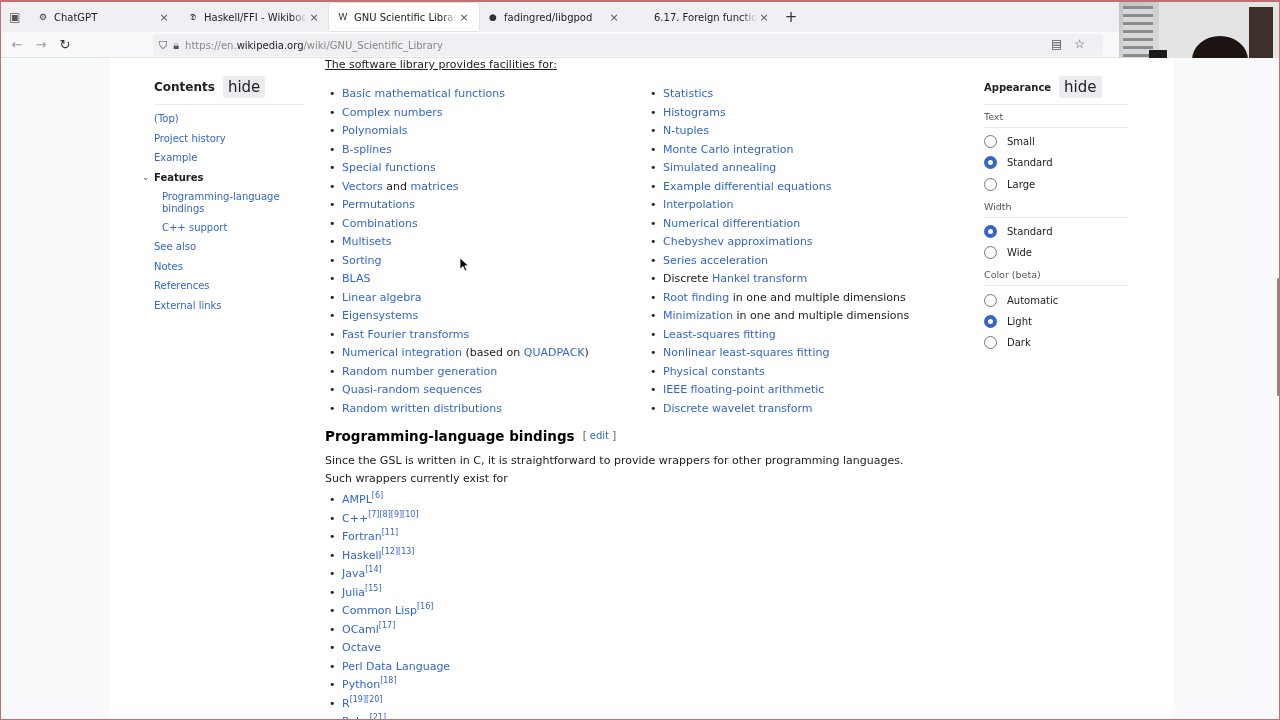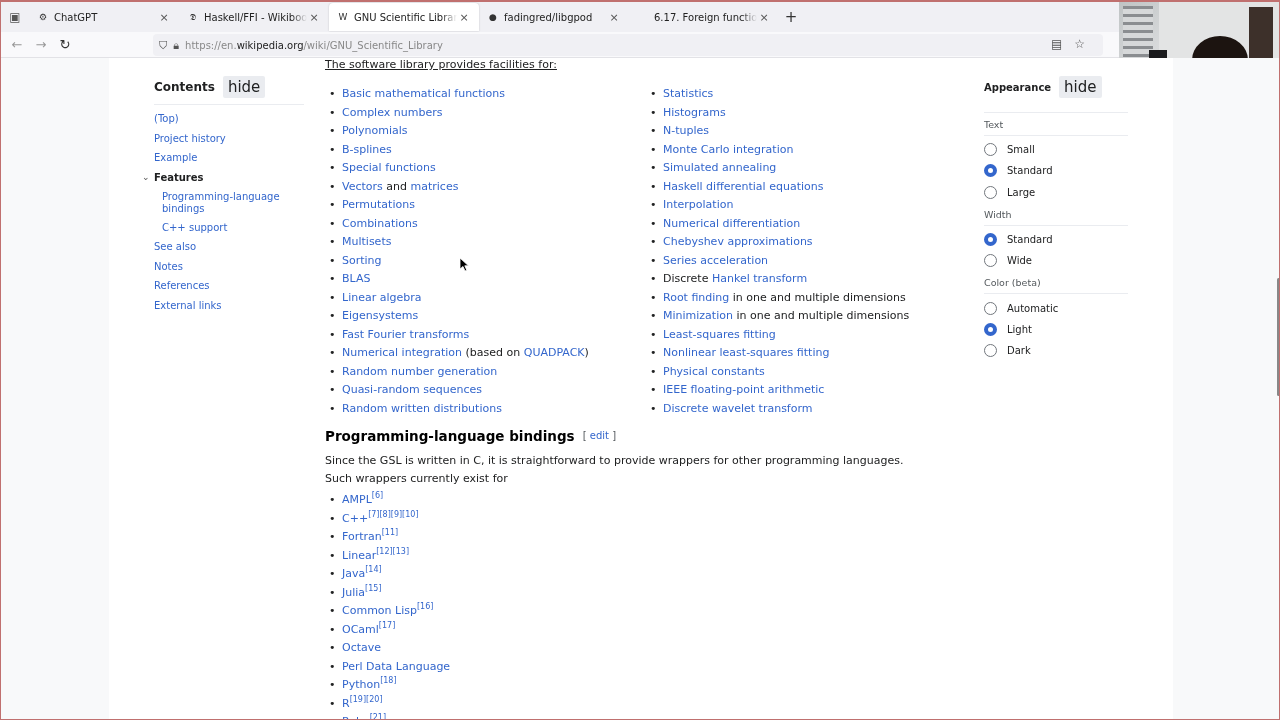--- a/index.html
+++ b/index.html
@@ -57,21 +57,21 @@
   .h2 { position: absolute; left: 0; top: 370px; font-size: 13.5px; font-weight: bold; color: #000; white-space: nowrap; }
   .edit { font-size: 10px; font-weight: normal; color: #54595d; margin-left: 8px; vertical-align: 2px; }
   .edit .link { color: #3366cc; }
   .para { position: absolute; left: 0; top: 394px; width: 600px; line-height: 17.5px; }
   .langs { position: absolute; left: 0; top: 433px; list-style: none; }
   .langs li { height: 18.5px; line-height: 18.5px; position: relative; padding-left: 17px; white-space: nowrap; }
   .langs li::before { content: "•"; position: absolute; left: 4px; top: 0; }
   sup { font-size: 8px; vertical-align: 5px; line-height: 0; }
   
   .appearance { position: absolute; left: 983px; top: 18px; width: 144px; font-size: 10px; color: #202122; }
-  .ap-head { display: flex; align-items: center; padding-bottom: 14px; border-bottom: 1px solid #eaecf0; }
+  .ap-head { display: flex; align-items: center; padding-bottom: 6px; border-bottom: 1px solid #eaecf0; }
   .ap-title { font-weight: bold; }
   .ap-group { color: #54595d; font-size: 9.5px; padding: 6px 0 5px; border-bottom: 1px solid #eaecf0; margin-bottom: 3px; }
   .radio { display: flex; align-items: center; height: 21.3px; }
   .radio .dot { width: 13px; height: 13px; border-radius: 50%; border: 1px solid #72777d; margin-right: 10px; flex: none; background: #fff; }
   .radio.checked .dot { border: 4px solid #3366cc; }
 </style>
 </head>
 <body>
 
 <div class="frame">
@@ -182,21 +182,21 @@
           <li><a class="link">Random number generation</a></li>
           <li><a class="link">Quasi-random sequences</a></li>
           <li><a class="link">Random written distributions</a></li>
         </ul>
       <ul class="col right" id="fac-right">
           <li><a class="link">Statistics</a></li>
           <li><a class="link">Histograms</a></li>
           <li><a class="link">N-tuples</a></li>
           <li><a class="link">Monte Carlo integration</a></li>
           <li><a class="link">Simulated annealing</a></li>
-          <li><a class="link">Haskell differential equations</a></li>
+          <li><a class="link">Example differential equations</a></li>
           <li><a class="link">Interpolation</a></li>
           <li><a class="link">Numerical differentiation</a></li>
           <li><a class="link">Chebyshev approximations</a></li>
           <li><a class="link">Series acceleration</a></li>
           <li><span>Discrete </span><a class="link">Hankel transform</a></li>
           <li><a class="link">Root finding</a><span> in one and multiple dimensions</span></li>
           <li><a class="link">Minimization</a><span> in one and multiple dimensions</span></li>
           <li><a class="link">Least-squares fitting</a></li>
           <li><a class="link">Nonlinear least-squares fitting</a></li>
           <li><a class="link">Physical constants</a></li>
@@ -205,21 +205,21 @@
         </ul>
 
       <div class="h2">
         <span>Programming-language bindings</span><span class="edit"><span>[ </span><span class="link">edit</span><span> ]</span></span>
       </div>
       <p class="para">Since the GSL is written in C, it is straightforward to provide wrappers for other programming languages. Such wrappers currently exist for</p>
       <ul class="langs" id="langs">
           <li><a class="link">AMPL</a><sup class="link">[6]</sup></li>
           <li><a class="link">C++</a><sup class="link">[7][8][9][10]</sup></li>
           <li><a class="link">Fortran</a><sup class="link">[11]</sup></li>
-          <li><a class="link">Linear</a><sup class="link">[12][13]</sup></li>
+          <li><a class="link">Haskell</a><sup class="link">[12][13]</sup></li>
           <li><a class="link">Java</a><sup class="link">[14]</sup></li>
           <li><a class="link">Julia</a><sup class="link">[15]</sup></li>
           <li><a class="link">Common Lisp</a><sup class="link">[16]</sup></li>
           <li><a class="link">OCaml</a><sup class="link">[17]</sup></li>
           <li><a class="link">Octave</a></li>
           <li><a class="link">Perl Data Language</a></li>
           <li><a class="link">Python</a><sup class="link">[18]</sup></li>
           <li><a class="link">R</a><sup class="link">[19][20]</sup></li>
           <li><a class="link">Ruby</a><sup class="link">[21]</sup></li>
         </ul>

